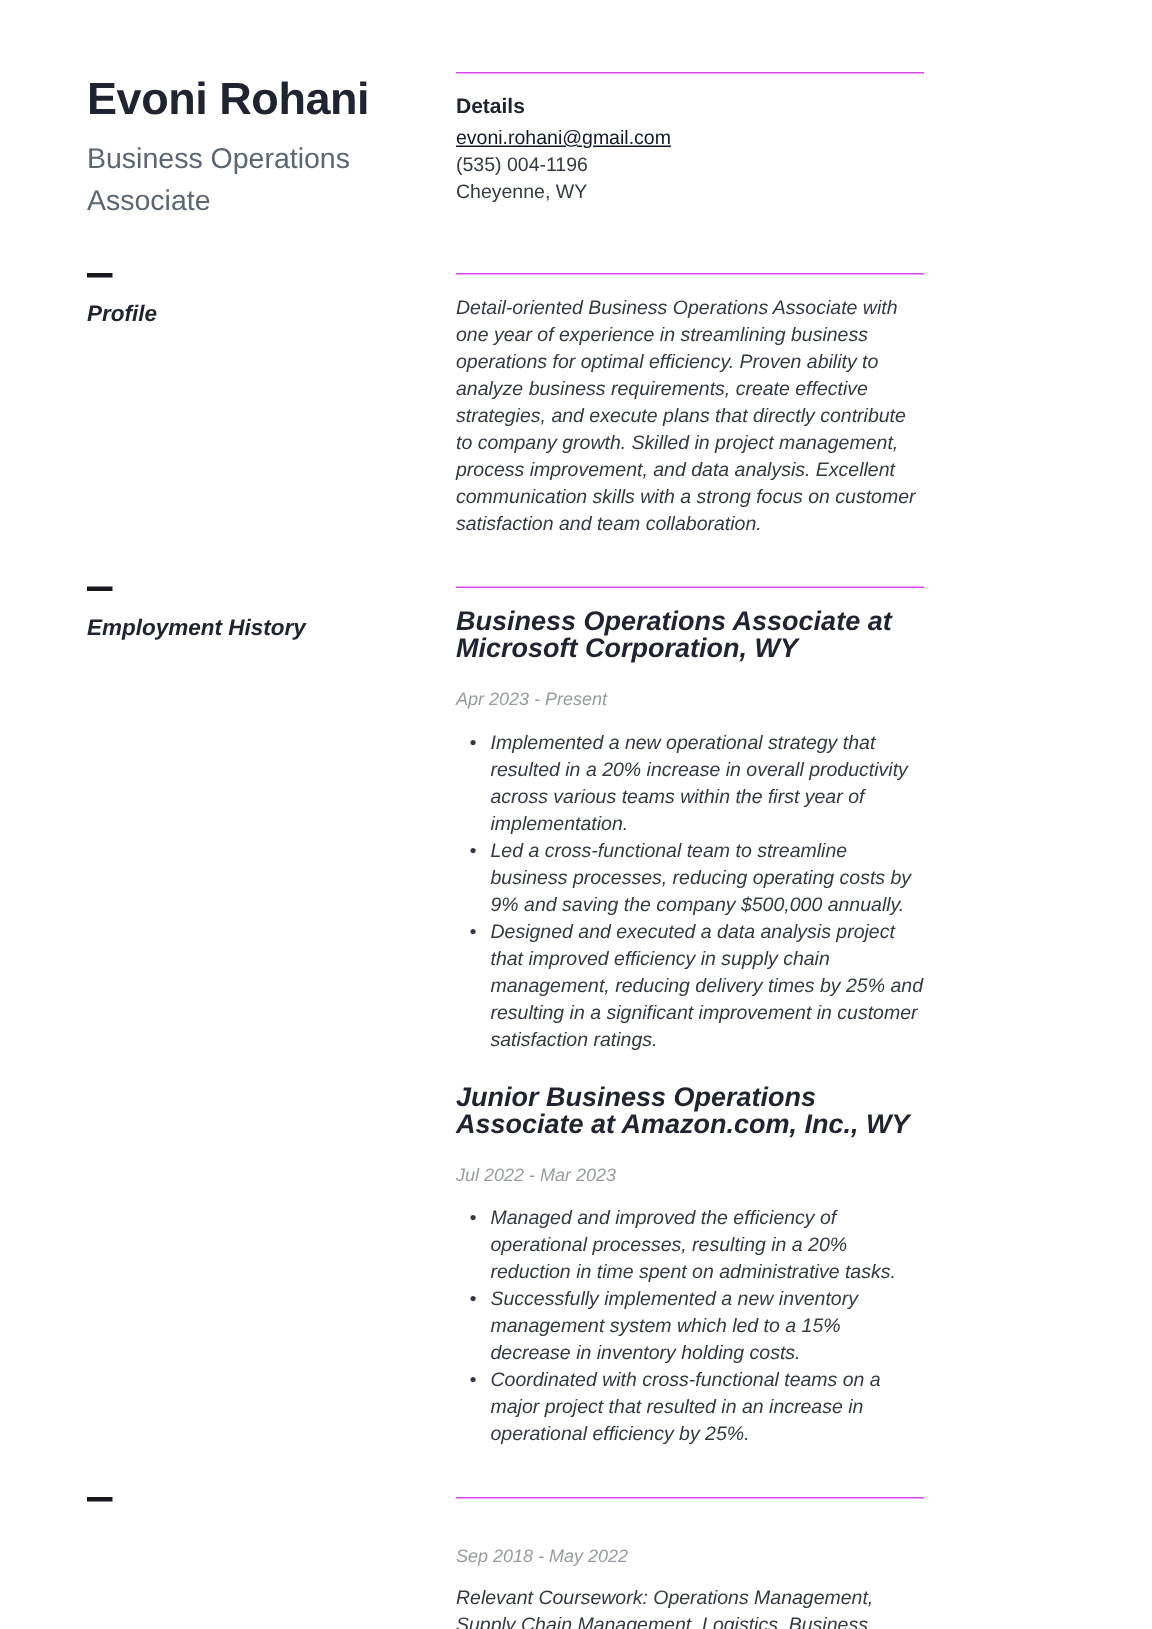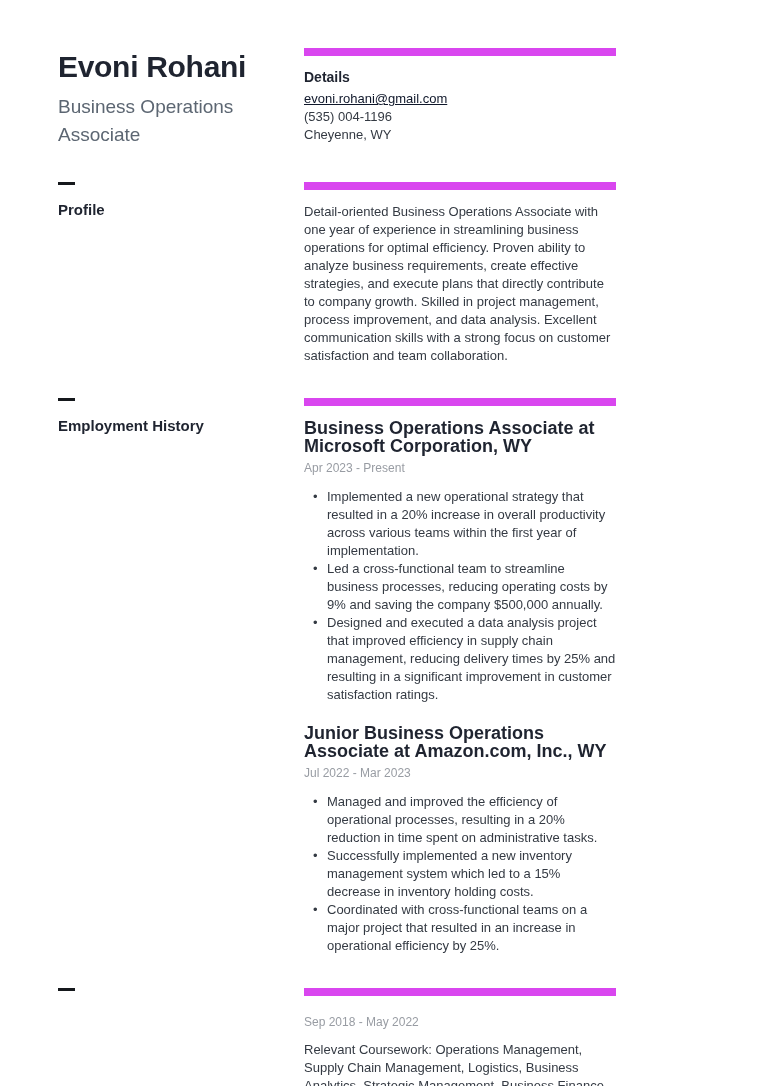--- a/index.html
+++ b/index.html
@@ -34,21 +34,21 @@
   }
   .job-title {
     font-size: 19px;
     color: #5c6672;
     line-height: 28px;
     max-width: 205px;
   }
 
   
   .content {
-    border-top: 8px solid #d946ef;
+    border-top: 1px solid #d946ef;
     padding-top: 13px;
   }
   .details-heading {
     font-size: 14px;
     font-weight: 700;
     color: #1f2430;
     margin-bottom: 5px;
   }
   .detail-line {
     font-size: 13px;
@@ -72,33 +72,33 @@
     font-size: 15px;
     font-weight: 700;
     color: #1f2430;
   }
 
   
   .body-text {
     font-size: 13px;
     line-height: 18px;
   }
-  .section { margin-top: 33px; }
+  .section { margin-top: 33px; font-style: italic; }
 
   .job + .job { margin-top: 20px; }
   .entry-title {
     font-size: 18px;
     font-weight: 700;
     color: #1f2430;
     line-height: 18px;
   }
   .entry-dates {
     font-size: 12px;
     color: #989ca3;
-    margin-top: 6px;
+    margin-top: 18px;
     margin-bottom: 13px;
   }
   ul.bullets {
     margin: 0;
     padding: 0;
     list-style: none;
   }
   ul.bullets li {
     position: relative;
     padding-left: 23px;

